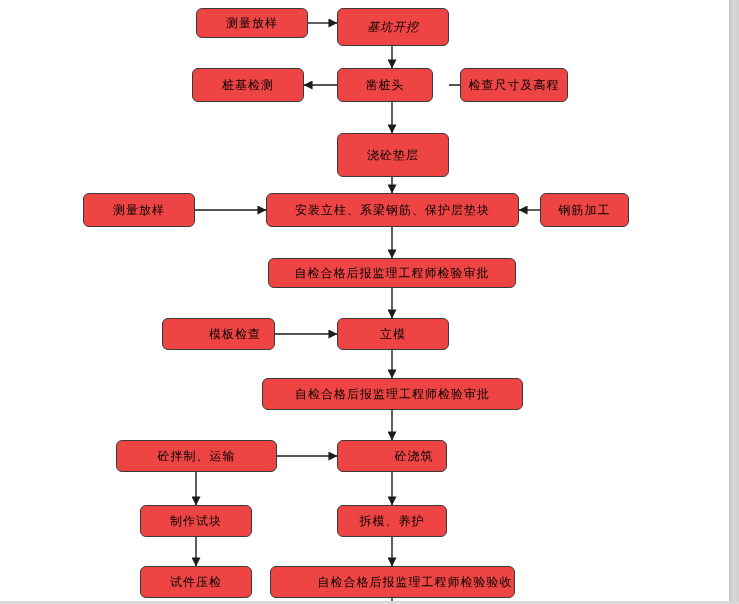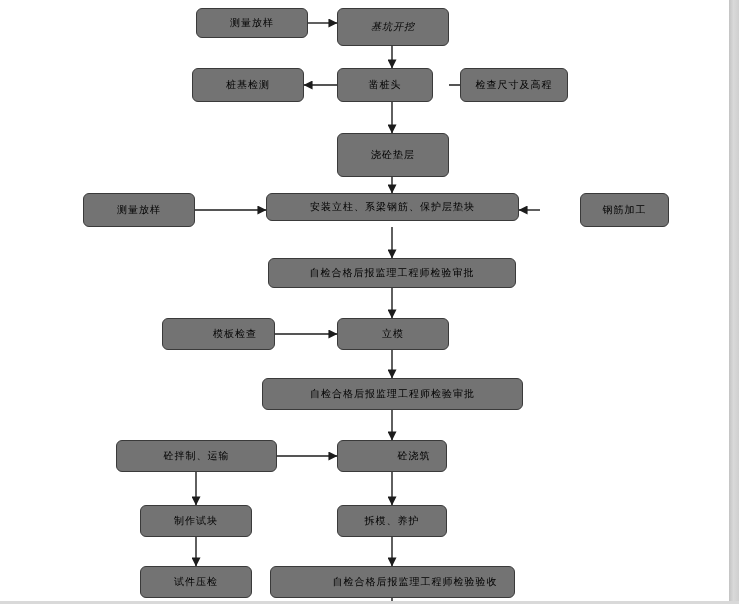--- a/index.html
+++ b/index.html
@@ -18,25 +18,25 @@
     left: 0; top: 0;
     width: 739px; height: 604px;
     pointer-events: none;
   }
 
   .flow-node {
     position: absolute;
     box-sizing: border-box;
     border: 1.4px solid #3a3a3a;
     border-radius: 6px;
-    background: #737373;
+    background: #ef4444;
     display: flex;
     align-items: center;
     justify-content: center;
-    font-size: 10px;
+    font-size: 12px;
     letter-spacing: 1px;
     color: #000000;
     white-space: nowrap;
     z-index: 2;
   }
 
   #page-edge-right {
     position: absolute;
     top: 0; right: 0;
     width: 10px; height: 604px;
@@ -85,22 +85,22 @@
       </g>
   </svg>
   <div id="node-layer">
       <div class="flow-node" style="left: 196px; top: 8px; width: 112px; height: 30px;">测量放样</div>
       <div class="flow-node" style="left: 337px; top: 8px; width: 112px; height: 38px; font-style: italic;">基坑开挖</div>
       <div class="flow-node" style="left: 192px; top: 68px; width: 112px; height: 34px;">桩基检测</div>
       <div class="flow-node" style="left: 337px; top: 68px; width: 96px; height: 34px;">凿桩头</div>
       <div class="flow-node" style="left: 460px; top: 68px; width: 108px; height: 34px;">检查尺寸及高程</div>
       <div class="flow-node" style="left: 337px; top: 133px; width: 112px; height: 44px;">浇砼垫层</div>
       <div class="flow-node" style="left: 83px; top: 193px; width: 112px; height: 34px;">测量放样</div>
-      <div class="flow-node" style="left: 266px; top: 193px; width: 253px; height: 28px;">安装立柱、系梁钢筋、保护层垫块</div>
-      <div class="flow-node" style="left: 540px; top: 193px; width: 89px; height: 34px; margin-left: 40px;">钢筋加工</div>
+      <div class="flow-node" style="left: 266px; top: 193px; width: 253px; height: 34px;">安装立柱、系梁钢筋、保护层垫块</div>
+      <div class="flow-node" style="left: 540px; top: 193px; width: 89px; height: 34px;">钢筋加工</div>
       <div class="flow-node" style="left: 268px; top: 258px; width: 248px; height: 30px;">自检合格后报监理工程师检验审批</div>
       <div class="flow-node" style="left: 162px; top: 318px; width: 113px; height: 32px; padding-left: 33px;">模板检查</div>
       <div class="flow-node" style="left: 337px; top: 318px; width: 112px; height: 32px;">立模</div>
       <div class="flow-node" style="left: 262px; top: 378px; width: 261px; height: 32px;">自检合格后报监理工程师检验审批</div>
       <div class="flow-node" style="left: 116px; top: 440px; width: 161px; height: 32px;">砼拌制、运输</div>
       <div class="flow-node" style="left: 337px; top: 440px; width: 110px; height: 32px; padding-left: 44px;">砼浇筑</div>
       <div class="flow-node" style="left: 140px; top: 505px; width: 112px; height: 32px;">制作试块</div>
       <div class="flow-node" style="left: 337px; top: 505px; width: 110px; height: 32px;">拆模、养护</div>
       <div class="flow-node" style="left: 140px; top: 566px; width: 112px; height: 32px;">试件压检</div>
       <div class="flow-node" style="left: 270px; top: 566px; width: 245px; height: 32px; padding-left: 45px;">自检合格后报监理工程师检验验收</div>

